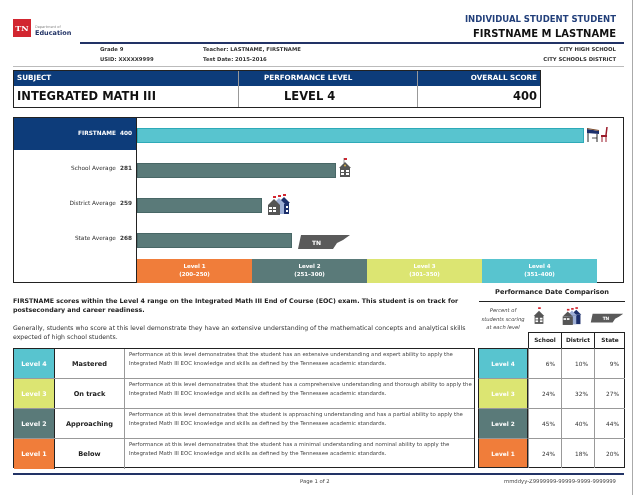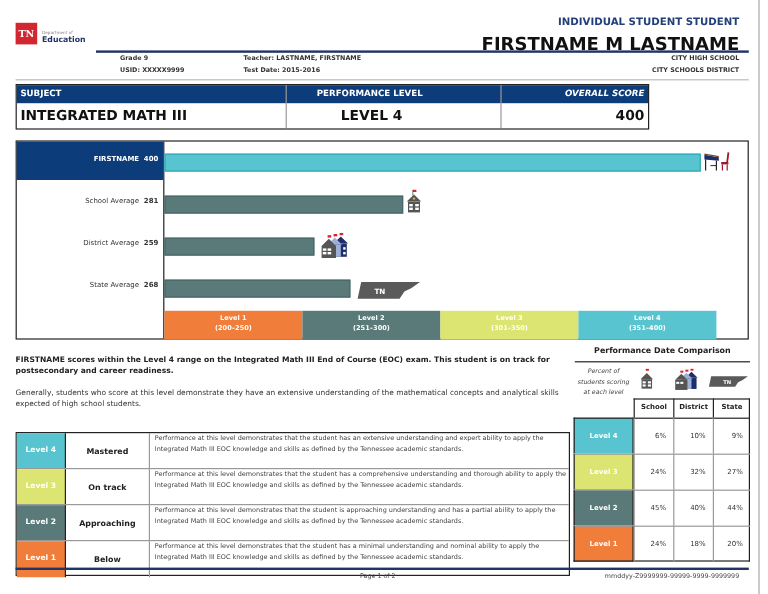--- a/index.html
+++ b/index.html
@@ -9,21 +9,21 @@
   .page { position: absolute; left: 0; top: 0; width: 632px; height: 495px; background: #fff; }
   .right-edge { position: absolute; left: 632px; top: 0; width: 8px; height: 495px; background: #fff; border-left: 1px solid #aaa; }
 
   
   .logo { position: absolute; left: 13px; top: 19px; }
   .logo-box { position: absolute; left: 0; top: 0; width: 18px; height: 18px; background: #d22630; color: #fff; font-family: "DejaVu Serif", serif; font-weight: bold; font-size: 8px; text-align: center; line-height: 18px; }
   .logo-dept { position: absolute; left: 22px; top: 6px; font-size: 3.5px; color: #888; white-space: nowrap; }
   .logo-edu { position: absolute; left: 22px; top: 10px; font-size: 6.5px; font-weight: bold; color: #223366; white-space: nowrap; }
   .header-line { position: absolute; left: 80px; top: 42px; width: 544px; height: 2px; background: #223366; }
   .report-title { position: absolute; right: 16px; top: 14px; font-size: 8.5px; font-weight: bold; color: #223f7a; white-space: nowrap; }
-  .student-name { position: absolute; right: 16px; top: 28px; font-size: 15px; font-weight: bold; color: #111; white-space: nowrap; }
+  .student-name { position: absolute; right: 16px; top: 28px; font-size: 10px; font-weight: bold; color: #111; white-space: nowrap; }
   .meta { position: absolute; font-size: 5.3px; font-weight: bold; color: #333; white-space: nowrap; }
   .meta.right { text-align: right; }
   .meta-sep { position: absolute; left: 13px; top: 66px; width: 611px; height: 1px; background: #bbb; }
 
   
   .subject-table { position: absolute; left: 13px; top: 70px; width: 528px; height: 38px; border: 1px solid #222; }
   .subj-head { position: absolute; left: 0; top: 0; width: 100%; height: 15px; background: #0d3c7a; }
   .subj-head span { position: absolute; top: 2px; color: #fff; font-weight: bold; font-size: 7.2px; white-space: nowrap; }
   .subj-body span { position: absolute; top: 18px; font-weight: bold; font-size: 11.5px; color: #111; white-space: nowrap; }
   .subj-div { position: absolute; top: 0; width: 1px; height: 100%; background: #999; }
@@ -40,21 +40,21 @@
   .bar.avg { background: #5a7a79; border: 1px solid #486766; }
   .levels { position: absolute; left: 123px; top: 141px; width: 460px; height: 24px; display: flex; }
   .levels div { flex: 1; text-align: center; color: #fff; font-weight: bold; font-size: 5.5px; line-height: 8px; padding-top: 3px; }
   .ico { position: absolute; }
 
   
   .desc-bold { position: absolute; left: 13px; top: 296px; width: 462px; font-size: 6.3px; font-weight: bold; line-height: 9px; color: #222; }
   .desc-norm { position: absolute; left: 13px; top: 323px; width: 462px; font-size: 6.2px; line-height: 9px; color: #333; }
 
   
-  .lvl-table { position: absolute; left: 13px; top: 348px; width: 462px; height: 120px; border: 1px solid #222; margin-top: 12px; }
+  .lvl-table { position: absolute; left: 13px; top: 348px; width: 462px; height: 120px; border: 1px solid #222; }
   .lvl-row { position: absolute; left: 0; width: 100%; height: 30px; border-bottom: 1px solid #999; }
   .lvl-row:last-child { border-bottom: none; }
   .lvl-badge { position: absolute; left: 0; top: 0; width: 41px; height: 100%; color: #fff; font-weight: bold; font-size: 6.3px; text-align: center; line-height: 30px; border-right: 1px solid #222; }
   .lvl-name { position: absolute; left: 41px; top: 0; width: 70px; height: 100%; font-weight: bold; font-size: 6.6px; text-align: center; line-height: 30px; border-right: 1px solid #999; color: #222; }
   .lvl-desc { position: absolute; left: 115px; top: 1px; width: 343px; font-size: 5.4px; line-height: 8.5px; color: #444; }
 
   
   .cmp-title { position: absolute; left: 480px; top: 288px; width: 144px; text-align: center; font-size: 6.6px; font-weight: bold; color: #222; }
   .cmp-line { position: absolute; left: 479px; top: 301px; width: 146px; height: 1px; background: #222; }
   .cmp-note { position: absolute; left: 480px; top: 306px; width: 46px; font-style: italic; font-size: 5.2px; line-height: 8.5px; color: #444; text-align: center; }
@@ -87,21 +87,21 @@
   <div class="meta" style="left:203px; top:46px;">Teacher: LASTNAME, FIRSTNAME</div>
   <div class="meta" style="left:203px; top:56px;">Test Date: 2015-2016</div>
   <div class="meta right" style="right:16px; top:46px;">CITY HIGH SCHOOL</div>
   <div class="meta right" style="right:16px; top:56px;">CITY SCHOOLS DISTRICT</div>
   <div class="meta-sep"></div>
 
   <div class="subject-table">
     <div class="subj-head">
       <span style="left:3px;">SUBJECT</span>
       <span style="left:250px;">PERFORMANCE LEVEL</span>
-      <span style="right:3px;font-style:italic;">OVERALL SCORE</span>
+      <span style="right:3px;">OVERALL SCORE</span>
     </div>
     <div class="subj-div" style="left:224px;"></div>
     <div class="subj-div" style="left:403px;"></div>
     <div class="subj-body">
       <span style="left:3px;">INTEGRATED MATH III</span>
       <span style="left:270px;">LEVEL 4</span>
       <span style="right:3px;">400</span>
     </div>
   </div>
 

